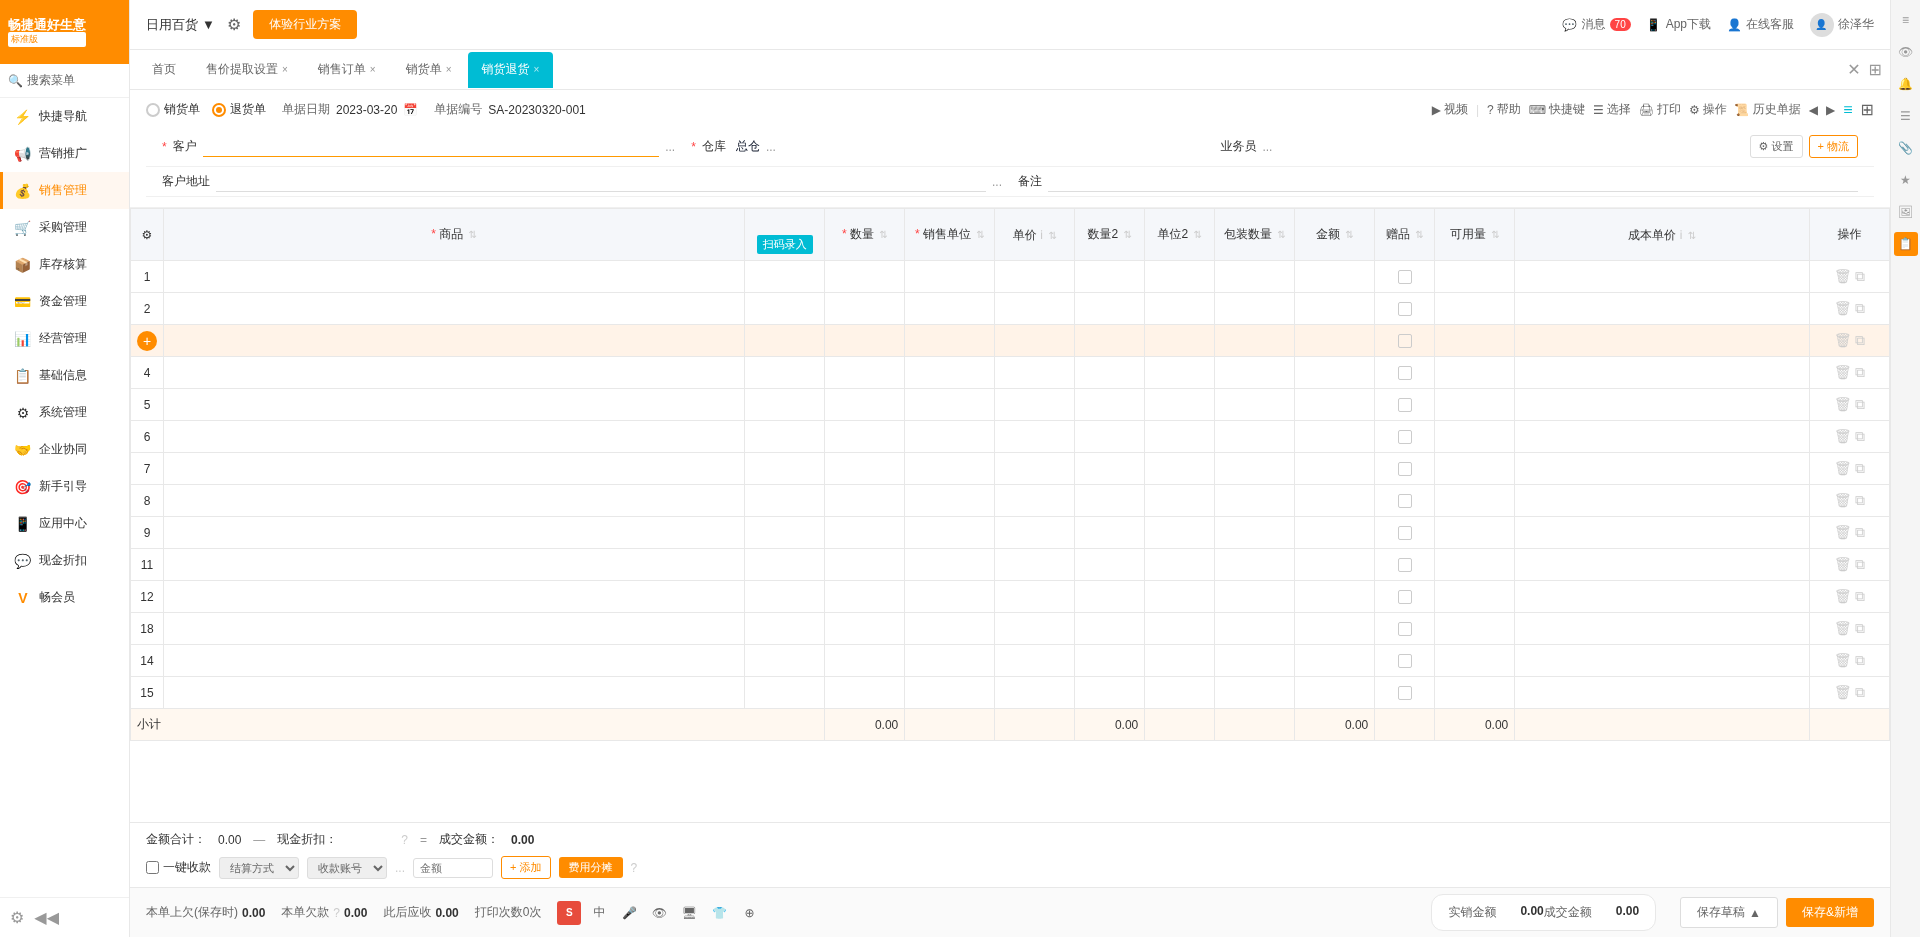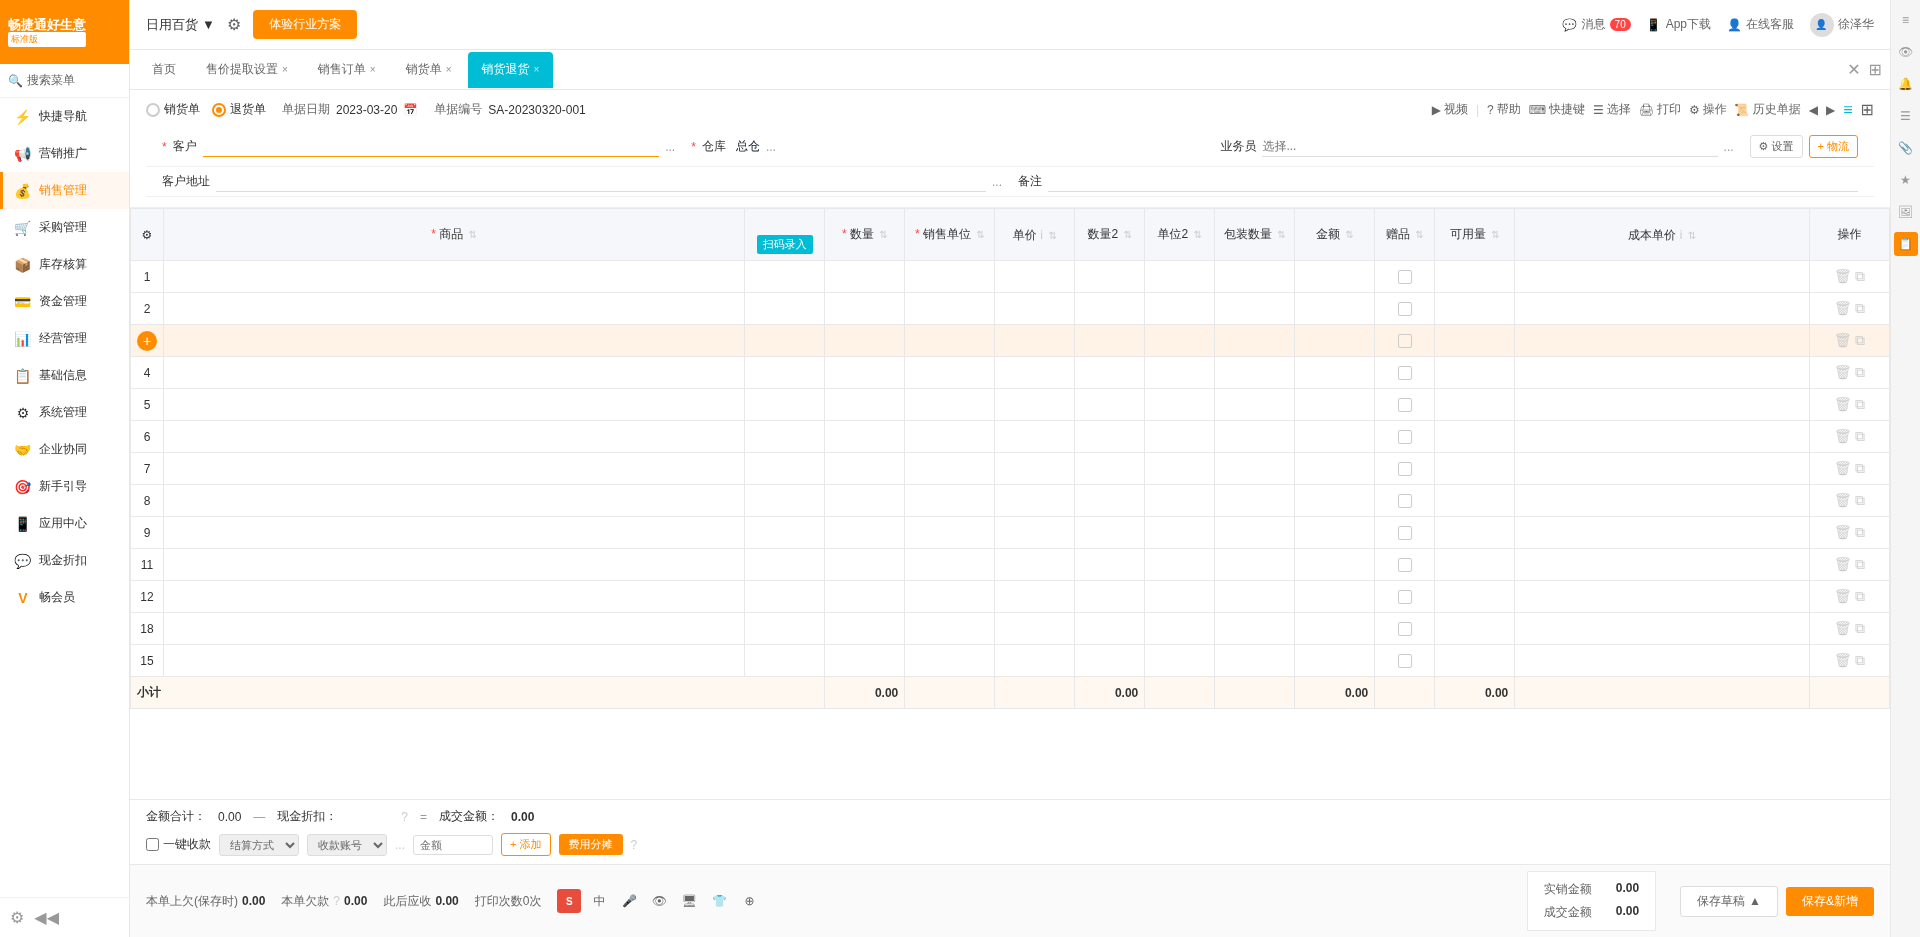--- a/index.html
+++ b/index.html
@@ -68,21 +68,21 @@
     .data-table { width: 100%; border-collapse: collapse; font-size: 12px; }
     .data-table th { background: #f5f7fa; border: 1px solid #e8e8e8; padding: 6px 8px; text-align: center; font-weight: normal; color: #333; white-space: nowrap; position: sticky; top: 0; z-index: 1; }
     .data-table td { border: 1px solid #e8e8e8; padding: 4px 6px; text-align: center; color: #333; height: 32px; }
     .data-table tr.highlighted td { background: #fff3e8; }
     .row-num { color: #999; }
     .scan-btn { background: #00bcd4; color: #fff; border: none; padding: 2px 6px; border-radius: 2px; cursor: pointer; font-size: 11px; margin-top: 20px; }
     .checkbox-cell { display: flex; align-items: center; justify-content: center; }
     .cb { width: 14px; height: 14px; border: 1px solid #ccc; border-radius: 2px; cursor: pointer; }
     .sort-icon { color: #ccc; font-size: 10px; cursor: pointer; margin-left: 2px; }
     .add-row-btn { background: #ff8c00; color: #fff; width: 20px; height: 20px; border-radius: 50%; display: flex; align-items: center; justify-content: center; cursor: pointer; font-size: 14px; border: none; }
-    .subtotal-row td { background: #fff8f0; font-weight: bold; }
+    .subtotal-row td { background: #fff8f0; font-weight: normal; }
     .trash-icon { color: #ccc; cursor: pointer; font-size: 14px; }
     .copy-icon { color: #ccc; cursor: pointer; font-size: 14px; }
 
     
     .form-footer { flex-shrink: 0; border-top: 1px solid #e8e8e8; padding: 8px 16px; }
     .footer-row1 { display: flex; align-items: center; gap: 12px; font-size: 12px; margin-bottom: 8px; }
     .minus-icon { color: #999; }
     .equals-icon { color: #999; }
     .footer-row2 { display: flex; align-items: center; gap: 8px; }
     .checkbox-label { display: flex; align-items: center; gap: 4px; cursor: pointer; font-size: 12px; }
@@ -319,21 +319,20 @@
           <span class="field-dots">...</span>
         </div>
         <div class="field-group">
           <span style="color:#f44;font-size:12px;">* </span>
           <span>仓库</span>
           <span style="color:#0f172a;margin-left:4px;">总仓</span>
           <span class="field-dots">...</span>
         </div>
         <div class="field-group">
           <span>业务员</span>
-          <input class="field-input" type="text" placeholder="选择..." style="">
           <span class="field-dots">...</span>
         </div>
         <div style="margin-left:auto;display:flex;gap:6px;">
           <div class="setting-btn">⚙ 设置</div>
           <div class="logistics-btn">+ 物流</div>
         </div>
       </div>
       <div class="form-fields" style="padding-top:4px;padding-bottom:4px;">
         <div class="field-group">
           <span>客户地址</span>
@@ -630,20 +629,40 @@
                 <div class="checkbox-cell">
                   <div class="cb"></div>
                 </div>
               </td>
               <td></td>
               <td></td>
               <td><span class="trash-icon">🗑</span> <span class="copy-icon">⧉</span></td>
             </tr>
             <tr>
               <td class="row-num">18</td>
+              <td></td>
+              <td></td>
+              <td></td>
+              <td></td>
+              <td></td>
+              <td></td>
+              <td></td>
+              <td></td>
+              <td></td>
+              <td>
+                <div class="checkbox-cell">
+                  <div class="cb"></div>
+                </div>
+              </td>
+              <td></td>
+              <td></td>
+              <td><span class="trash-icon">🗑</span> <span class="copy-icon">⧉</span></td>
+            </tr>
+            <tr>
+              <td class="row-num">14</td>
               <td></td>
               <td></td>
               <td></td>
               <td></td>
               <td></td>
               <td></td>
               <td></td>
               <td></td>
               <td></td>
               <td>
@@ -747,21 +766,21 @@
           <div class="tool-icon">中</div>
           <div class="tool-icon">🎤</div>
           <div class="tool-icon">👁</div>
           <div class="tool-icon">🖥</div>
           <div class="tool-icon">👕</div>
           <div class="tool-icon">⊕</div>
         </div>
       </div>
       <div style="display:flex;align-items:center;gap:8px;">
 
-        <div style="display:flex;flex-direction:column;align-items:flex-end;font-size:12px;margin-right:16px;border:1px solid #e8e8e8;padding:6px 16px;background:#fff;border-radius:1px;">
+        <div style="display:flex;flex-direction:row;align-items:flex-end;font-size:12px;margin-right:16px;border:1px solid #e8e8e8;padding:6px 16px;background:#fff;border-radius:12px;">
           <div class="amount-row">
             <span class="amount-label">实销金额</span>
             <span class="amount-value">0.00</span>
           </div>
           <div class="amount-row">
             <span class="amount-label">成交金额</span>
             <span class="amount-value">0.00</span>
           </div>
         </div>
         <button class="save-draft-btn">

